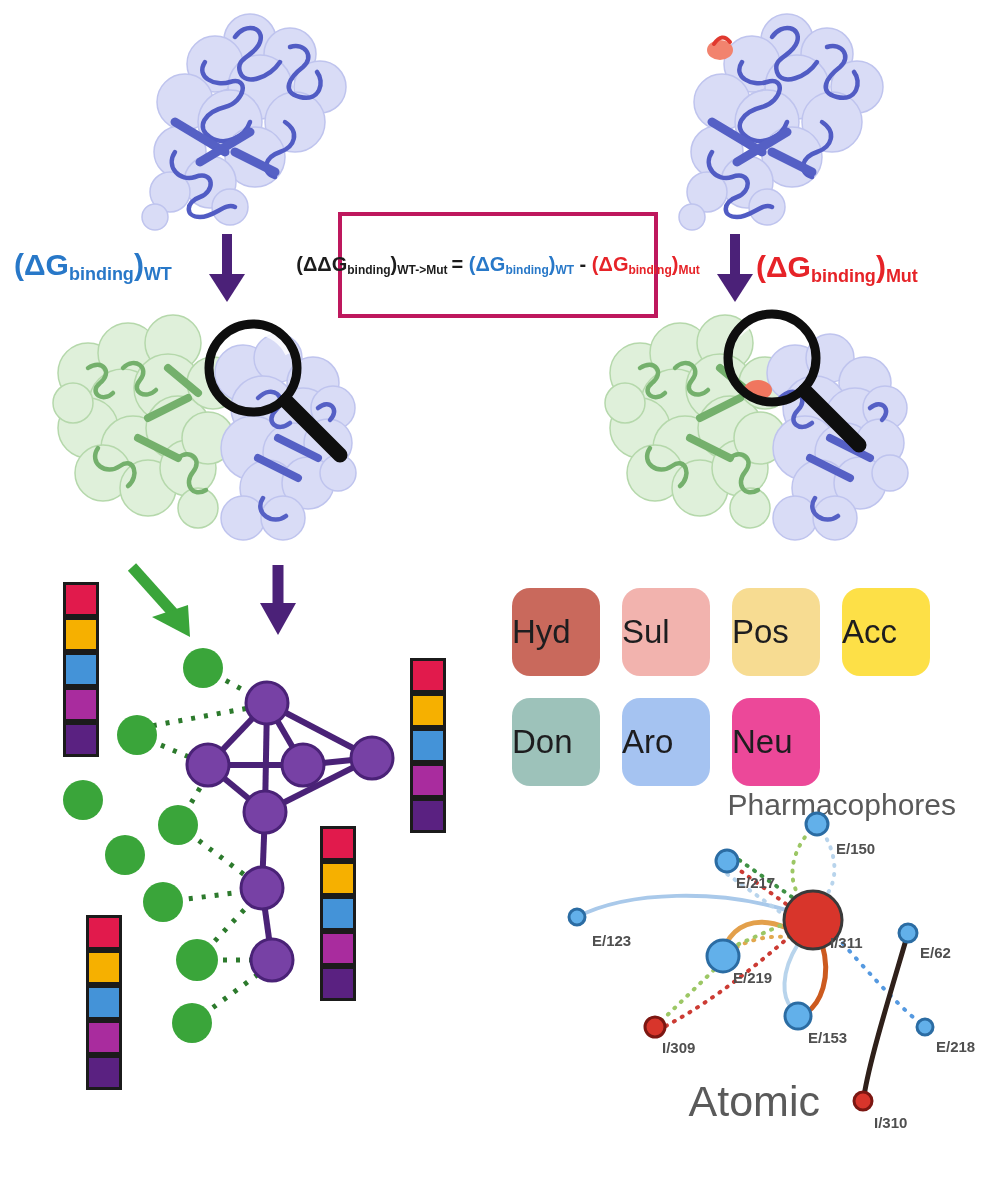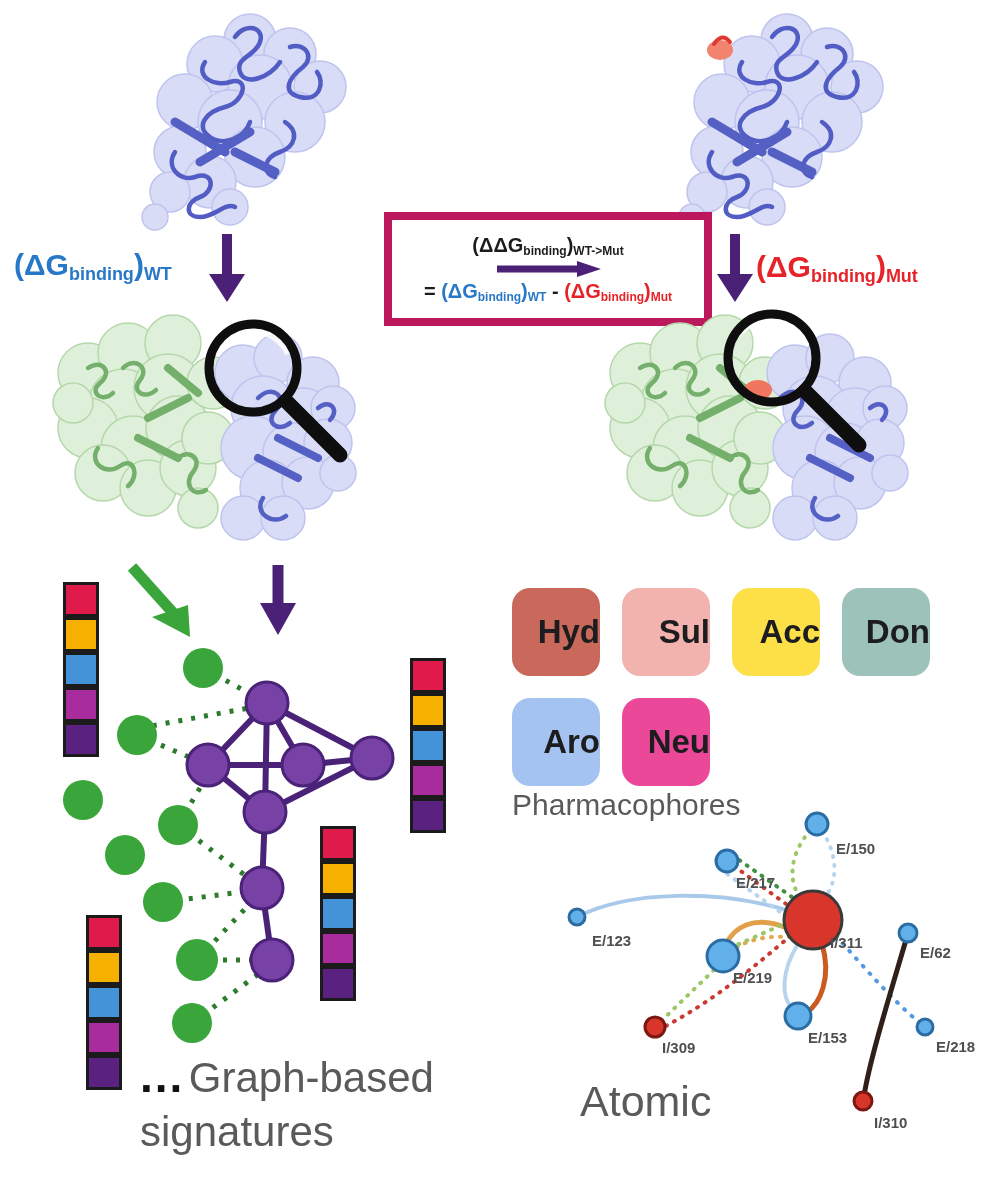--- a/index.html
+++ b/index.html
@@ -9,31 +9,31 @@
 
   
   .dg-label{font-weight:bold;font-size:30px;white-space:nowrap;}
   .dg-label sub, .eq sub{font-size:0.60em;font-weight:bold;vertical-align:-0.28em;letter-spacing:0;}
   .wt-col{color:#2878c8;}
   .mut-col{color:#e62328;}
   .blk-col{color:#1c1c1c;}
 
   
   .eq-box{left:338px;top:212px;width:312px;height:98px;background:#fff;
-          border:8px solid #be185d;display:flex;flex-direction:column;
-          align-items:center;justify-content:center;gap:2px;margin-left:46px;}
+          border:4px solid #be185d;display:flex;flex-direction:row;
+          align-items:center;justify-content:center;gap:2px;}
   .eq{font-weight:bold;font-size:20px;white-space:nowrap;}
 
   
   .ph-grid{left:512px;top:588px;width:444px;display:grid;
            grid-template-columns:repeat(4,88px);grid-auto-rows:88px;
            column-gap:22px;row-gap:22px;}
-  .ph-cell{border-radius:18px;display:flex;align-items:center;justify-content:flex-end;
-           font-weight:bold;font-size:33px;color:#1d1d1f;}
-  .cap{color:#5a5a5a;text-align:left;line-height:1.25;}
+  .ph-cell{border-radius:18px;display:flex;align-items:center;justify-content:flex-start;
+           font-weight:normal;font-size:33px;color:#1d1d1f;}
+  .cap{color:#5a5a5a;text-align:right;line-height:1.25;}
 
   
   .bar-stack{width:36px;display:flex;flex-direction:column;}
   .bar-sq{width:30px;height:29px;border:3px solid #1b1b1b;}
   .c0{background:#e11a4c;} .c1{background:#f6b000;} .c2{background:#4493d8;}
   .c3{background:#a92c9e;} .c4{background:#5a2181;}
 
   .ellipsis{color:#111;font-weight:bold;font-size:46px;letter-spacing:2px;}
   .gcap1{font-size:42px;}
   .gcap2{font-size:42px;}
@@ -345,34 +345,30 @@
       <div class="bar-sq c4"></div>
   </div>
   <div class="abs bar-stack" style="left:86px;top:915px">
     <div class="bar-sq c0"></div>
       <div class="bar-sq c1"></div>
       <div class="bar-sq c2"></div>
       <div class="bar-sq c3"></div>
       <div class="bar-sq c4"></div>
   </div>
 
-  <div class="abs cap" style="left:140px;top:1048px;width:440px">
-    <div>
-      <span class="ellipsis">...</span>
-      <span class="gcap1">Graph-based</span>
-    </div>
-    <div class="gcap2">signatures</div>
-  </div>
 
   <div class="abs ph-grid">
     <div class="ph-cell" style="background:#c9695c">
         <span>Hyd</span>
       </div>
     <div class="ph-cell" style="background:#f2b3ae">
         <span>Sul</span>
+      </div>
+    <div class="ph-cell" style="background:#f7dc92">
+        <span>Pos</span>
       </div>
     <div class="ph-cell" style="background:#fde047">
         <span>Acc</span>
       </div>
     <div class="ph-cell" style="background:#9dc2ba">
         <span>Don</span>
       </div>
     <div class="ph-cell" style="background:#a5c3f1">
         <span>Aro</span>
       </div>

